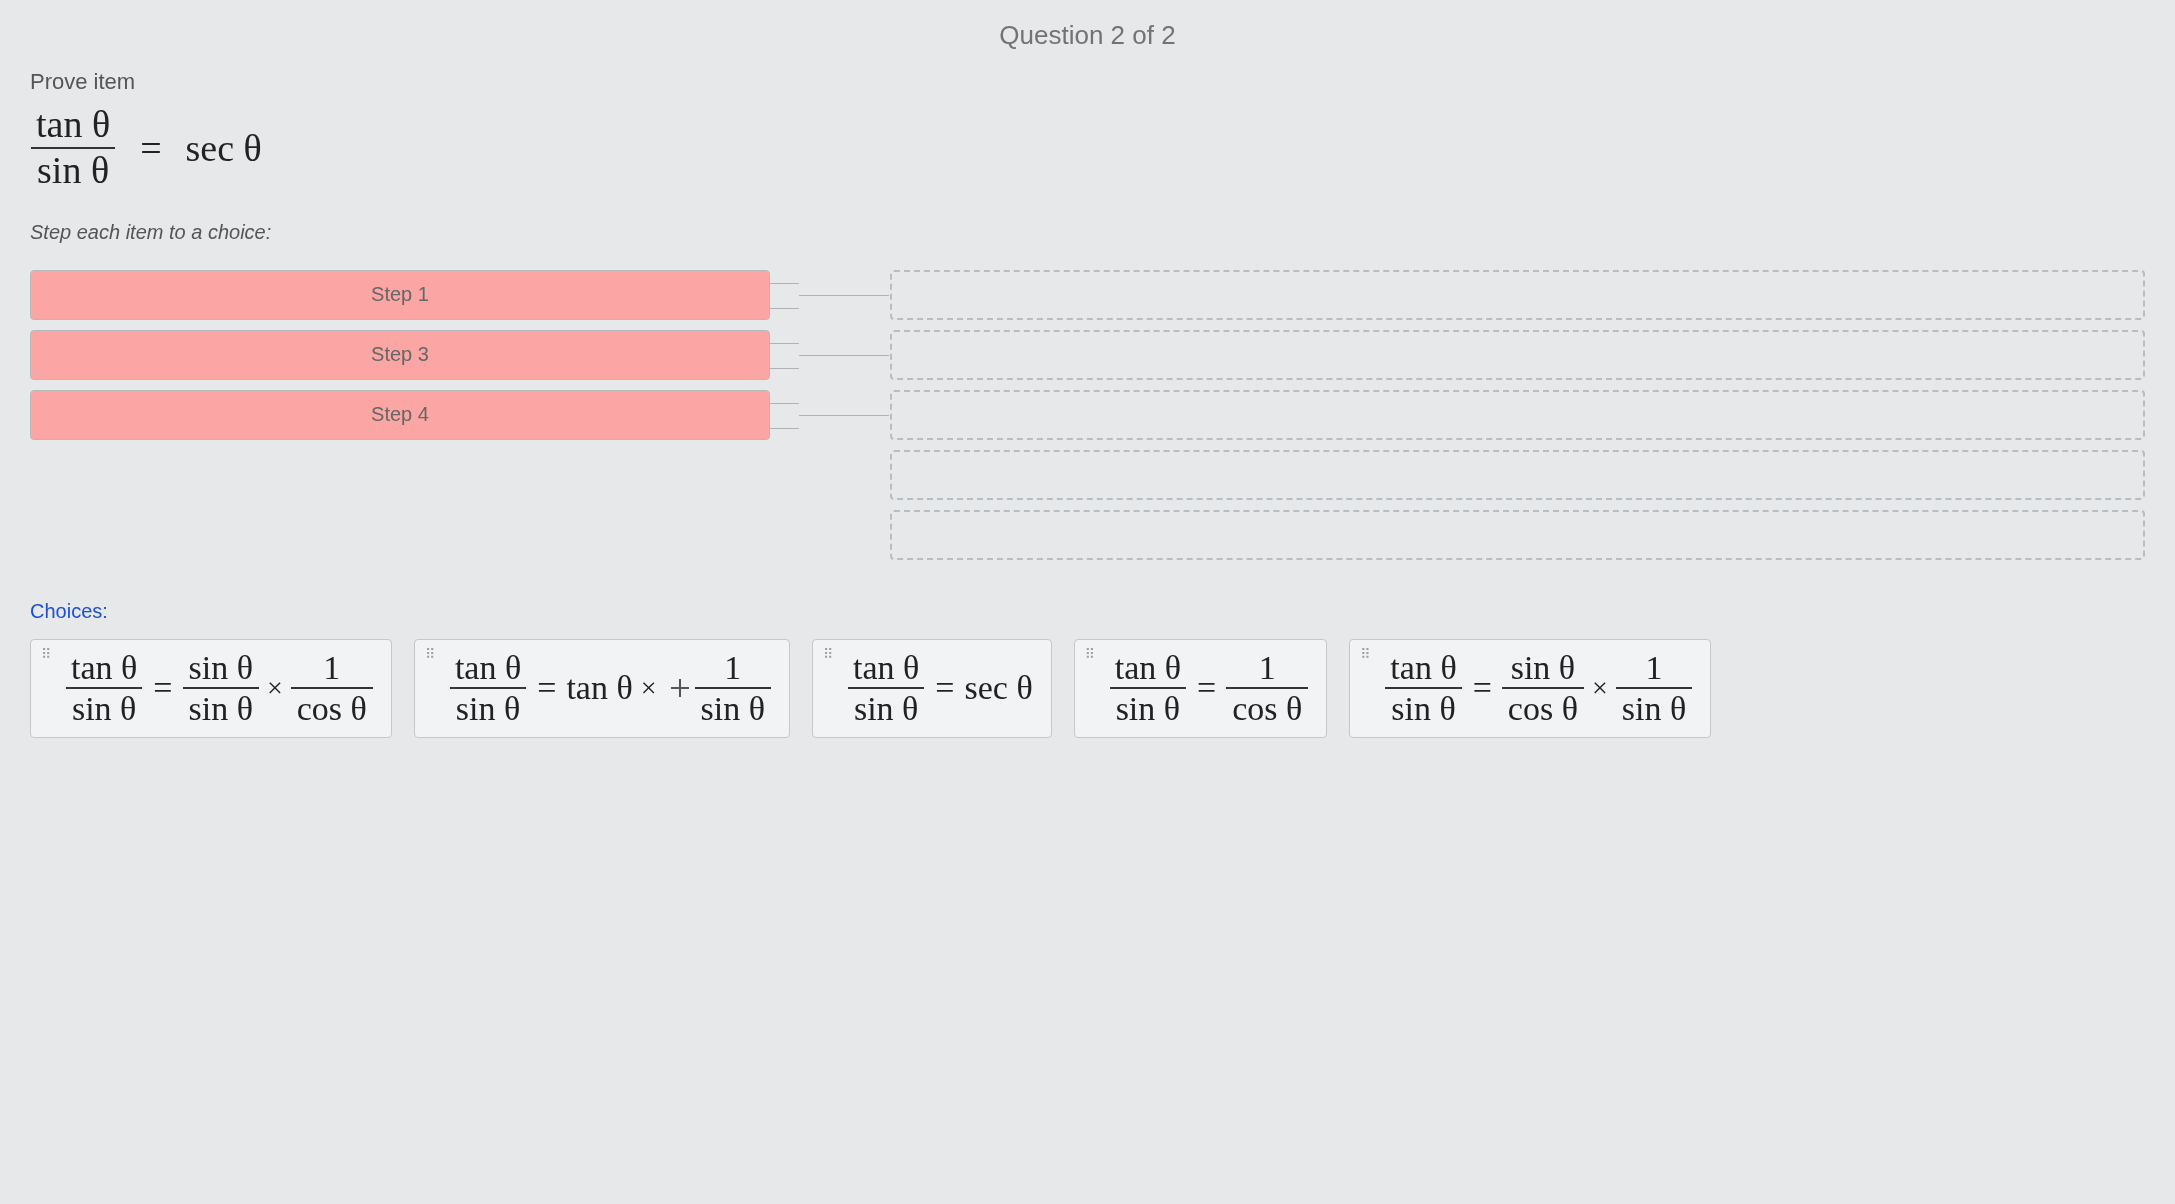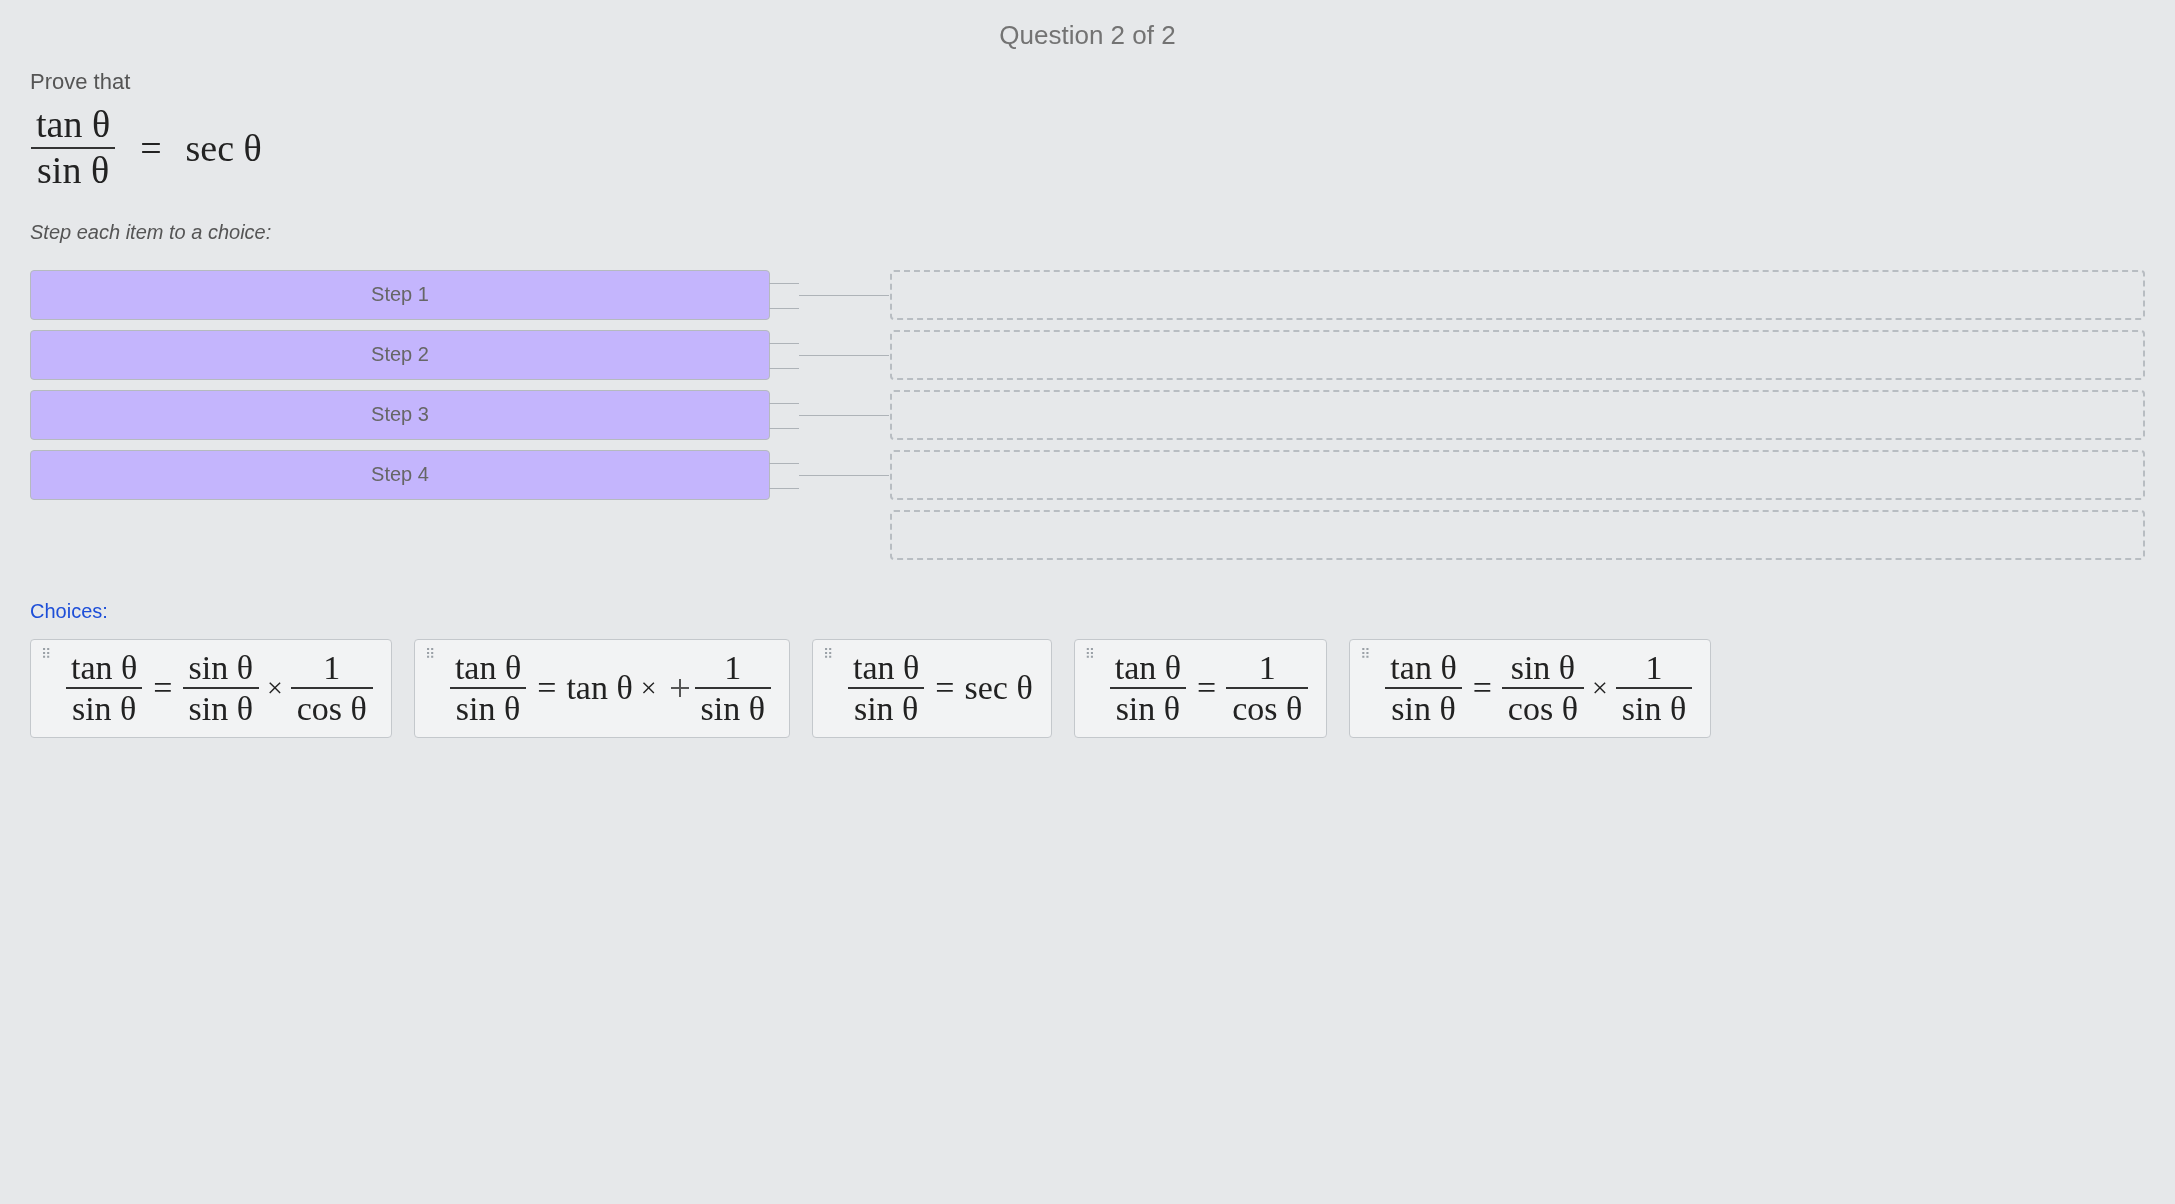--- a/index.html
+++ b/index.html
@@ -54,21 +54,21 @@
   }
   .steps-col { flex: 0 0 740px; }
   .targets-col { flex: 1; }
   .step-box, .target-box {
     height: 50px;
     margin-bottom: 10px;
     border-radius: 4px;
     position: relative;
   }
   .step-box {
-    background: #c4b5fd;
+    background: #fca5a5;
     border: 1px solid #b5babf;
     display: flex;
     align-items: center;
     justify-content: center;
     color: #666;
     font-size: 20px;
   }
   .target-box {
     border: 2px dashed #b8bdc2;
     background: transparent;
@@ -138,37 +138,36 @@
     content:""; position:absolute; background:#555;
   }
   .move-cursor::before { left:10px; top:2px; width:2px; height:18px; }
   .move-cursor::after  { top:10px; left:2px; height:2px; width:18px; }
 </style>
 </head>
 <body>
 
 <div class="header">Question 2 of 2</div>
 
-<div class="prompt">Prove that</div>
+<div class="prompt">Prove item</div>
 
 <div class="equation">
   <span class="frac">
     <span class="num">tan θ</span>
     <span class="den">sin θ</span>
   </span>
   <span class="eq">=</span>
   <span>sec θ</span>
 </div>
 
 <div class="instruction">Step each item to a choice:</div>
 
 <div class="match-area">
   <div class="steps-col" id="steps-col">
       <div class="step-box">Step 1<div class="connector"></div></div>
-      <div class="step-box">Step 2<div class="connector"></div></div>
       <div class="step-box">Step 3<div class="connector"></div></div>
       <div class="step-box">Step 4<div class="connector"></div></div>
     </div>
   <div class="targets-col" id="targets-col">
       <div class="target-box"></div>
       <div class="target-box"></div>
       <div class="target-box"></div>
       <div class="target-box"></div>
       <div class="target-box"></div>
     </div>

